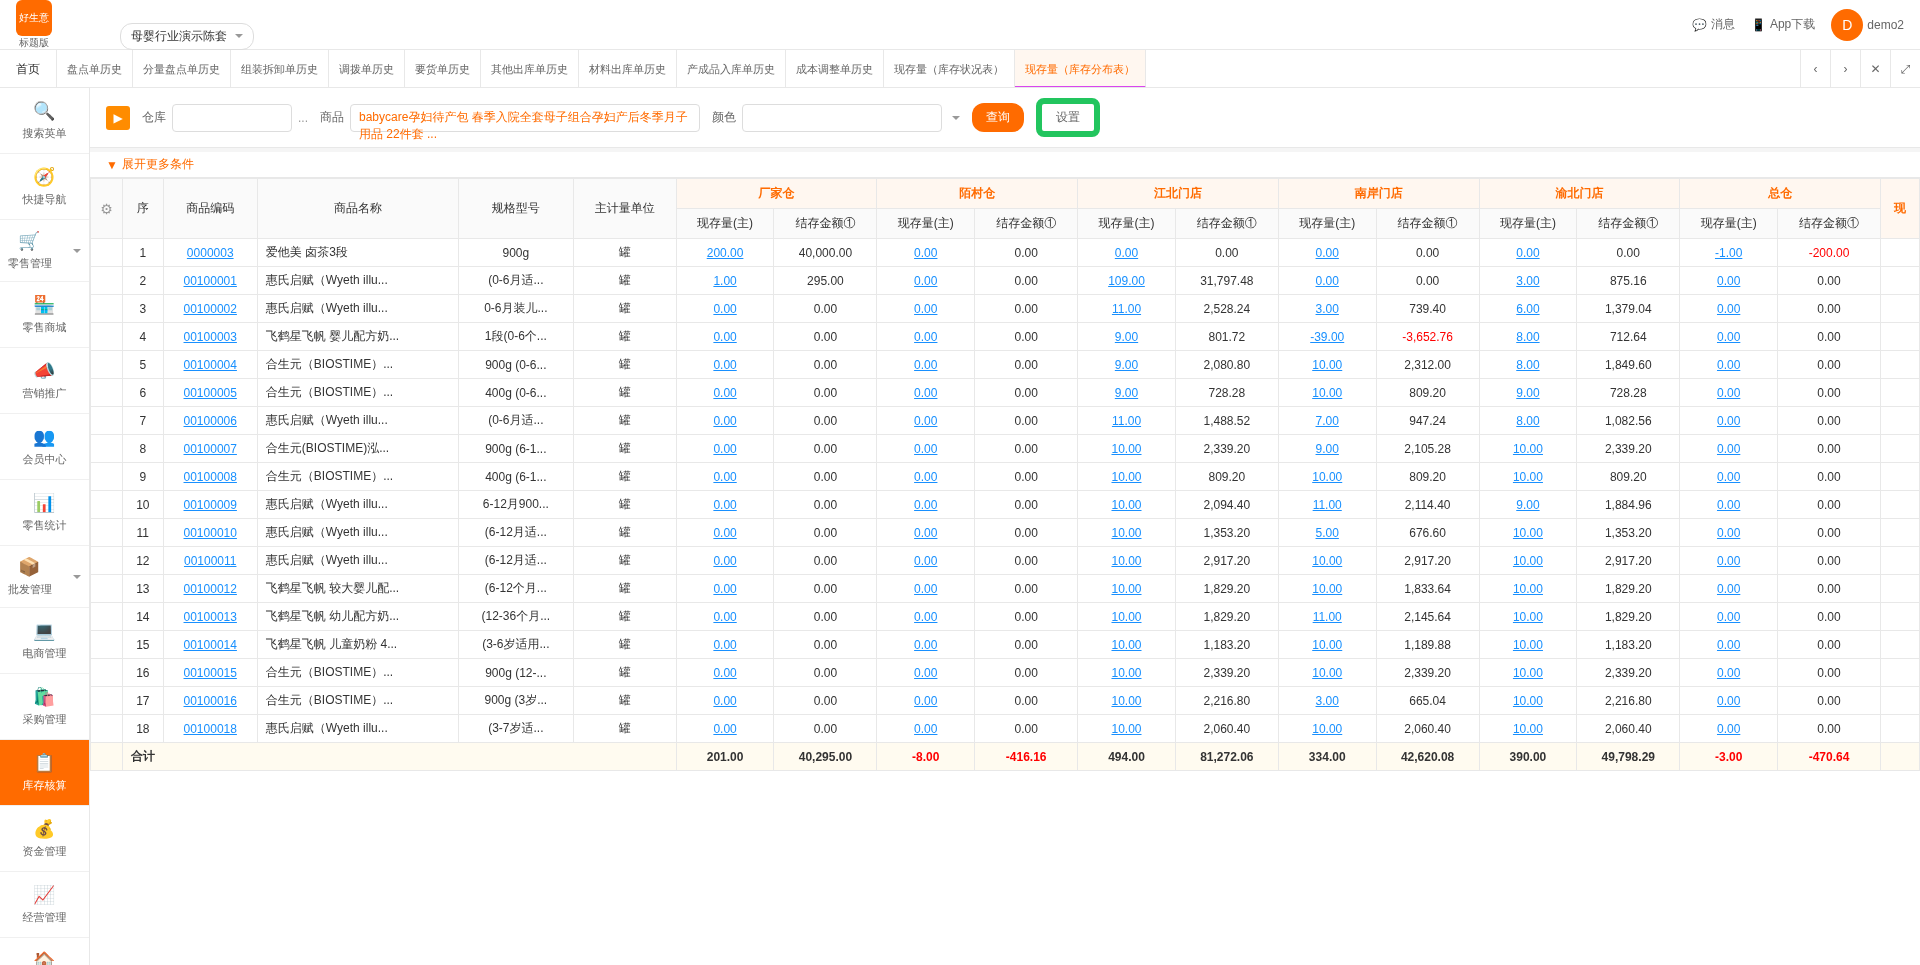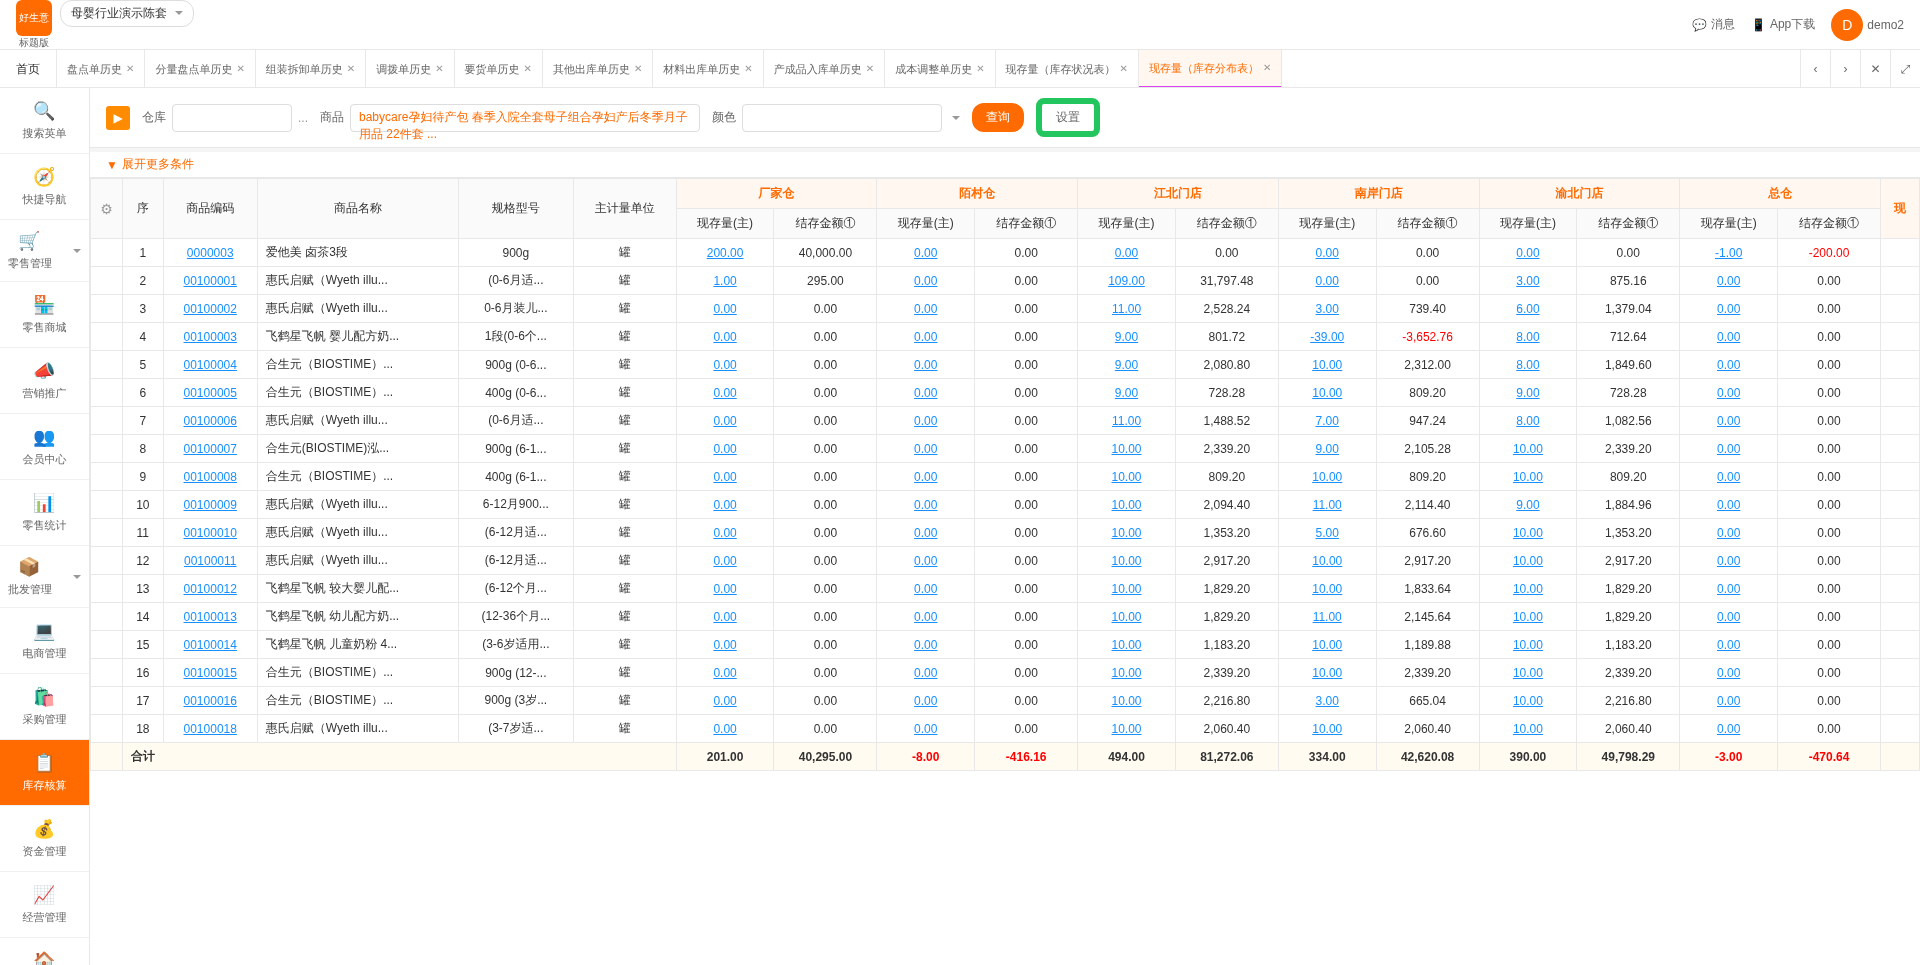--- a/index.html
+++ b/index.html
@@ -3,33 +3,33 @@
   <meta charset="utf-8">
   <style>
     * { margin: 0; padding: 0; box-sizing: border-box; }
     body { font-family: 'Microsoft YaHei', Arial, sans-serif; font-size: 12px; background: #f5f5f5; color: #333; overflow: hidden; }
 
     
     .app-container { display: flex; flex-direction: column; height: 965px; width: 1920px; }
     
     
     .top-bar { height: 50px; background: #fff; display: flex; align-items: center; justify-content: space-between; padding: 0 16px; border-bottom: 1px solid #e8e8e8; flex-shrink: 0; }
-    .top-bar-left { display: flex; align-items: flex-start; gap: 8px; }
+    .top-bar-left { display: flex; align-items: flex-end; gap: 20px; }
     .logo-area { display: flex; flex-direction: column; align-items: center; justify-content: center; }
     .logo-icon { width: 36px; height: 36px; background: #ff6b00; border-radius: 6px; display: flex; align-items: center; justify-content: center; color: #fff; font-size: 10px; }
     .logo-text { font-size: 10px; color: #666; }
-    .store-selector { display: flex; align-items: center; gap: 4px; padding: 4px 10px; border: 1px solid #ddd; border-radius: 12px; cursor: pointer; color: #333; }
+    .store-selector { display: flex; align-items: center; gap: 4px; padding: 4px 10px; border: 1px solid #ddd; border-radius: 12px; cursor: pointer; color: #333; margin-left: 48px; }
     .top-bar-right { display: flex; align-items: center; gap: 16px; }
     .top-action { display: flex; align-items: center; gap: 4px; color: #666; cursor: pointer; }
     .avatar { width: 32px; height: 32px; border-radius: 50%; background: #ff6b00; display: flex; align-items: center; justify-content: center; color: #fff; font-size: 14px; }
 
     
     .tab-bar { height: 38px; background: #fff; display: flex; align-items: center; border-bottom: 1px solid #e8e8e8; overflow: hidden; flex-shrink: 0; }
     .tab-home { padding: 0 16px; height: 38px; line-height: 38px; color: #333; cursor: pointer; white-space: nowrap; border-right: 1px solid #e8e8e8; }
-    .tab-item { display: flex; align-items: center; gap: 4px; padding: 0 10px; height: 38px; line-height: 38px; color: #666; cursor: pointer; white-space: nowrap; border-right: 1px solid #e8e8e8; font-size: 11px; }
+    .tab-item { display: flex; align-items: center; gap: 4px; padding: 0 10px; height: 38px; line-height: 38px; color: #666; cursor: pointer; white-space: nowrap; border-right: 1px solid #e8e8e8; font-size: 11px; flex-direction: column; }
     .tab-item.active { color: #ff6b00; border-bottom: 2px solid #d946ef; background: #fff7f0; }
     .tab-close { color: #999; font-size: 10px; cursor: pointer; }
     .tab-nav-btns { display: flex; margin-left: auto; }
     .tab-nav-btn { width: 30px; height: 38px; display: flex; align-items: center; justify-content: center; border-left: 1px solid #e8e8e8; cursor: pointer; color: #666; }
 
     
     .main-area { display: flex; flex: 1; overflow: hidden; }
 
     
     .sidebar { width: 90px; background: #fff; border-right: 1px solid #e8e8e8; display: flex; flex-direction: column; overflow-y: auto; flex-shrink: 0; }

